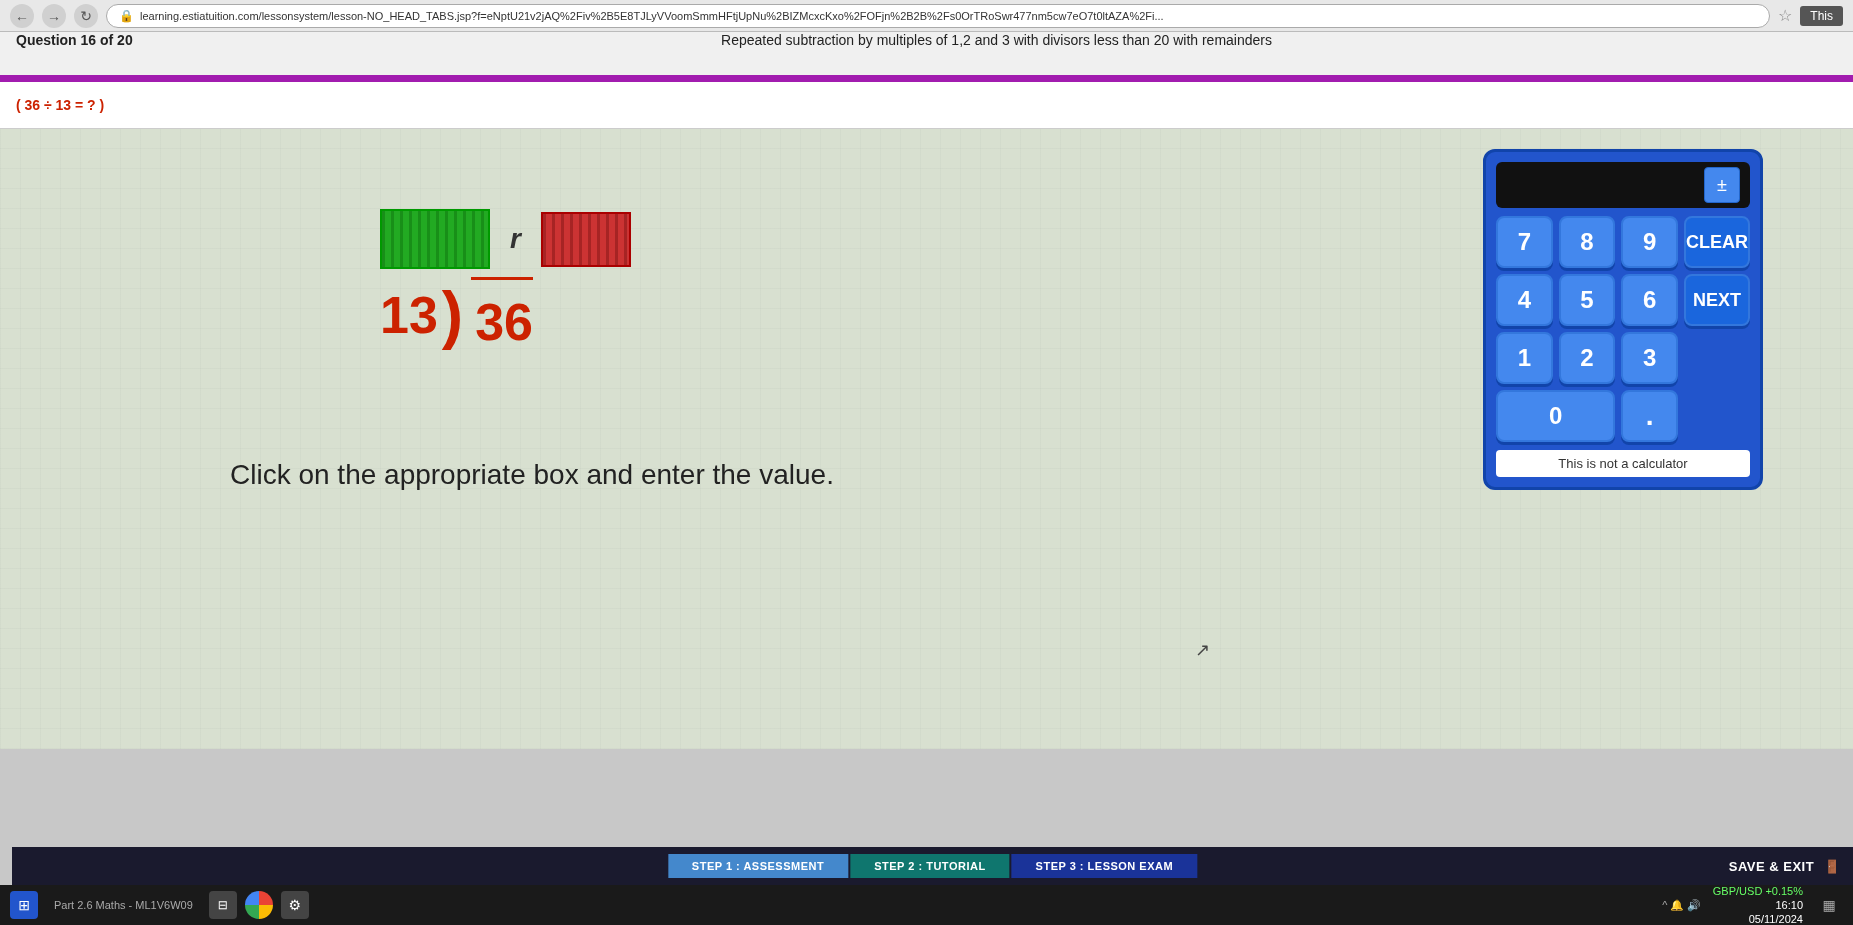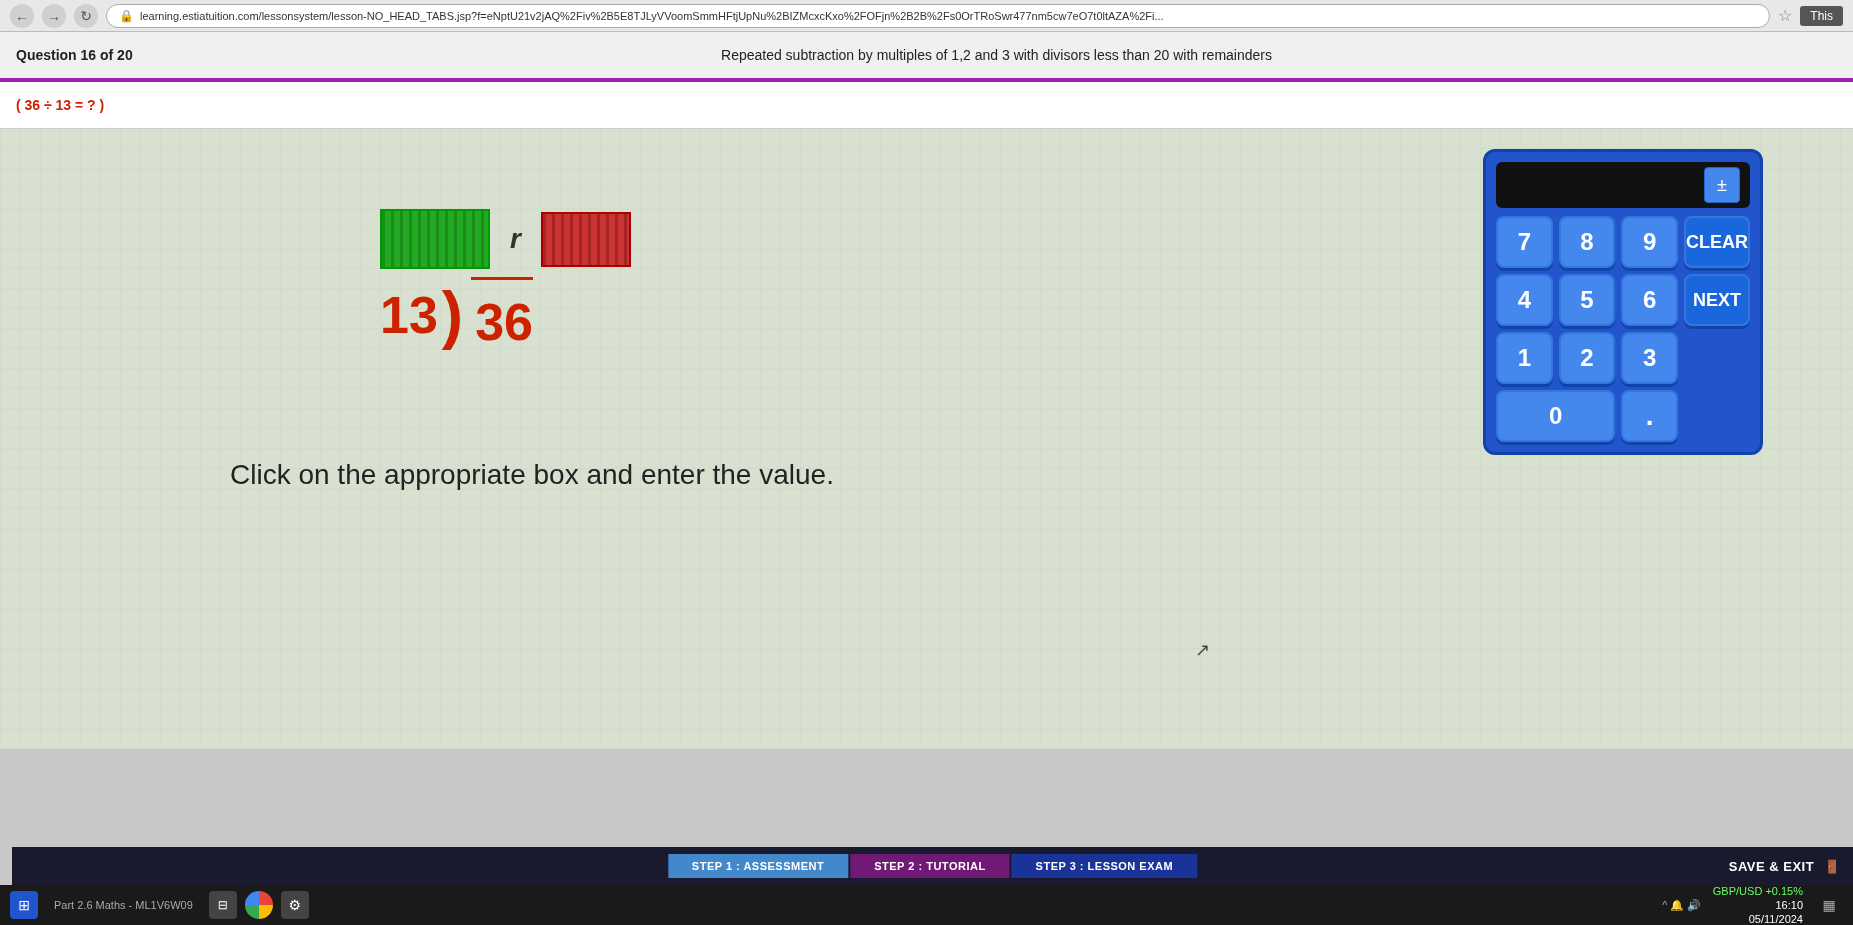--- a/index.html
+++ b/index.html
@@ -60,23 +60,23 @@
       font-size: 12px;
       cursor: pointer;
       border-radius: 3px;
     }
 
     
     .question-header {
       height: 50px;
       background: #f0f0f0;
       display: flex;
-      align-items: center;
+      align-items: flex-start;
       padding: 0 16px;
-      border-bottom: 4px solid #a21caf;
+      border-bottom: 7px solid #a21caf;
       position: relative;
     }
     .question-number {
       font-size: 14px;
       font-weight: bold;
       color: #222;
       min-width: 140px;
     }
     .question-title {
       flex: 1;
@@ -284,21 +284,21 @@
     .step-btn {
       padding: 6px 24px;
       border: none;
       font-size: 11px;
       font-weight: bold;
       cursor: pointer;
       letter-spacing: 0.5px;
       text-transform: uppercase;
     }
     .step-btn.step1 { background: #4488cc; color: white; }
-    .step-btn.step2 { background: #701a75; color: white; }
+    .step-btn.step2 { background: #0f766e; color: white; }
     .step-btn.step3 { background: #1a3399; color: white; }
     .save-exit-btn {
       background: transparent;
       border: none;
       color: white;
       font-size: 13px;
       font-weight: bold;
       cursor: pointer;
       letter-spacing: 0.5px;
     }
@@ -452,20 +452,21 @@
         <button class="keypad-btn">1</button>
         <button class="keypad-btn">2</button>
         <button class="keypad-btn">3</button>
         <div></div>
 
         <button class="keypad-btn zero">0</button>
         <button class="keypad-btn dot">.</button>
         <div></div>
       </div>
 
+      <div class="not-calculator">This is not a calculator</div>
     </div>
 
     <div style="position:absolute; left:1195px; top:510px; color:#444; font-size:18px;">↗</div>
 
   </div>
 
   <div class="bottom-status-bar">
     <div class="steps-container">
       <button class="step-btn step1">STEP 1 : ASSESSMENT</button>
       <button class="step-btn step2">STEP 2 : TUTORIAL</button>

